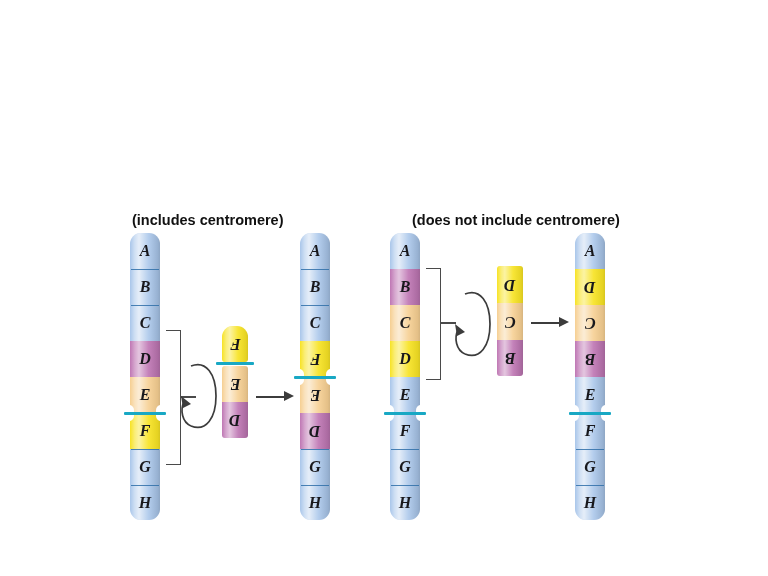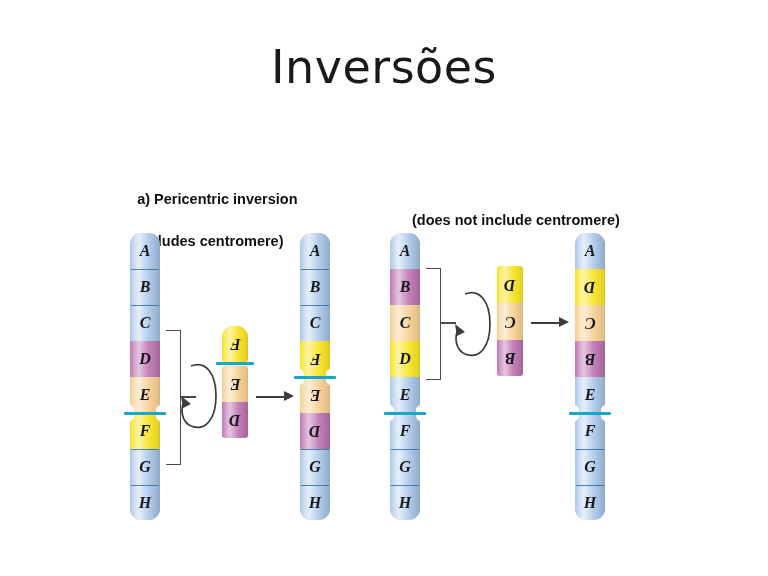--- a/index.html
+++ b/index.html
@@ -188,26 +188,24 @@
     border-left: 10px solid #3c3c3c;
   }
 
   .rot-svg { position: absolute; overflow: visible; }
 </style>
 </head>
 <body>
 
 <div id="slide">
 
-  <div id="slide-title">Inversões</div>
 
   <div id="figure">
 
     <div class="panel-caption" style="left:113px; top:168px;">
-      <span>a) Pericentric inversion</span>
       <span class="cap-line2">(includes centromere)</span>
     </div>
 
     <div class="panel-caption" style="left:393px; top:168px;">
       <span class="cap-line2">(does not include centromere)</span>
     </div>
 
     <div class="chrom" style="left:130px; top:233px; width:30px; height:287px;">
       <div class="chrom-inner">
         <div class="band c-blue" style="top:0px;   height:36px;">

